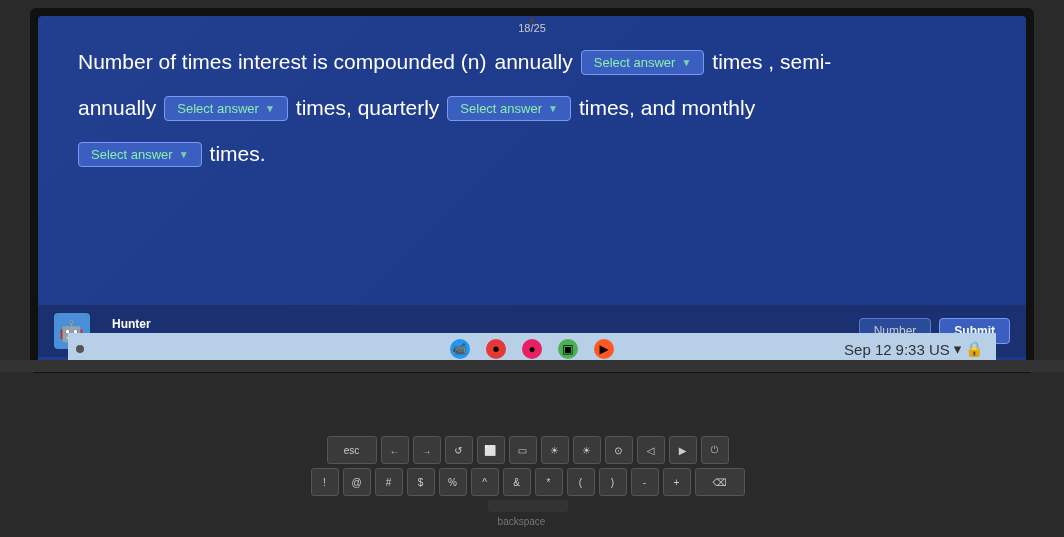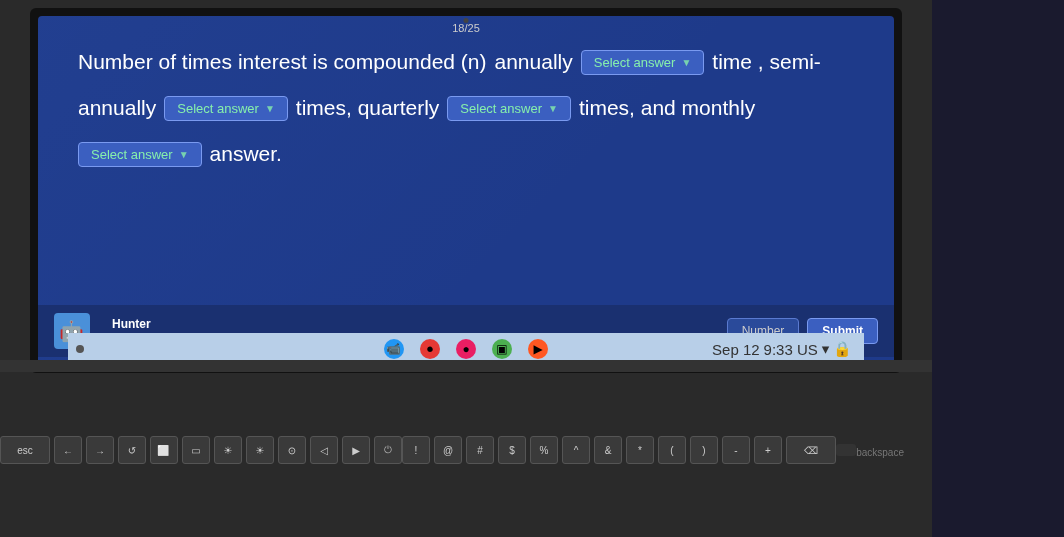--- a/index.html
+++ b/index.html
@@ -9,21 +9,21 @@
       background: #1a1a2e;
       font-family: 'Arial', sans-serif;
       overflow: hidden;
       position: relative;
     }
 
     
     .laptop-outer {
       position: absolute;
       top: 0; left: 0;
-      width: 932px;
+      width: 1064px;
       height: 537px;
       background: #2a2a2a;
       border-radius: 0;
     }
 
     
     .screen-bezel {
       position: absolute;
       top: 8px;
       left: 30px;
@@ -205,25 +205,25 @@
       height: 8px;
       border-radius: 50%;
       background: #555;
     }
 
     
     .keyboard-area {
       position: absolute;
       bottom: 0;
       left: 0;
-      right: 16px;
+      right: 9px;
       height: 160px;
       background: #2a2a2a;
       display: flex;
-      flex-direction: row;
+      flex-direction: column;
       align-items: center;
       justify-content: flex-end;
       padding-bottom: 10px;
     }
 
     .keyboard-row {
       display: flex;
       gap: 4px;
       margin-bottom: 4px;
     }
@@ -294,21 +294,21 @@
 
       <div class="content-area">
 
         <div class="line">
           <span class="question-text">Number of times interest is compounded (n)</span>
           <span class="question-text">annually</span>
           <button class="select-btn">
             <span>Select answer</span>
             <span class="chevron">▼</span>
           </button>
-          <span class="question-text">time , semi-</span>
+          <span class="question-text">times , semi-</span>
         </div>
 
         <div class="line">
           <span class="question-text">annually</span>
           <button class="select-btn">
             <span>Select answer</span>
             <span class="chevron">▼</span>
           </button>
           <span class="question-text">times, quarterly</span>
           <button class="select-btn">
@@ -316,21 +316,21 @@
             <span class="chevron">▼</span>
           </button>
           <span class="question-text">times, and monthly</span>
         </div>
 
         <div class="line">
           <button class="select-btn">
             <span>Select answer</span>
             <span class="chevron">▼</span>
           </button>
-          <span class="question-text">answer.</span>
+          <span class="question-text">times.</span>
         </div>
       </div>
 
       <div class="bottom-bar">
         <div class="user-info">
           <div class="avatar">🤖</div>
           <div>
             <div class="user-name">Hunter</div>
             <div class="user-name">Hancock</div>
           </div>

